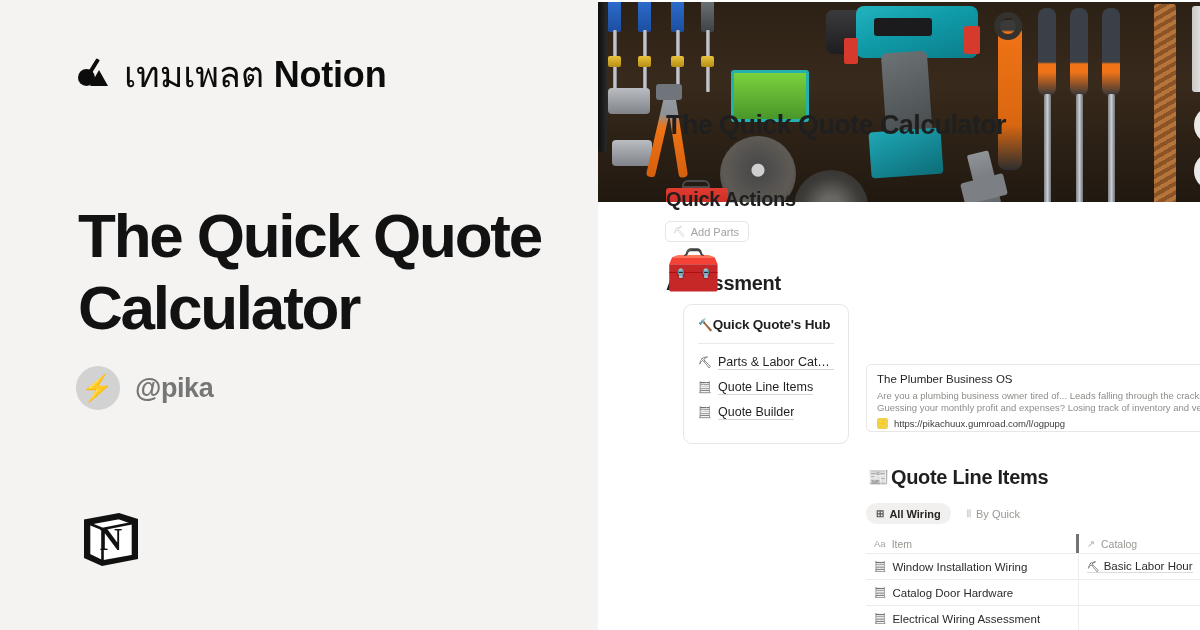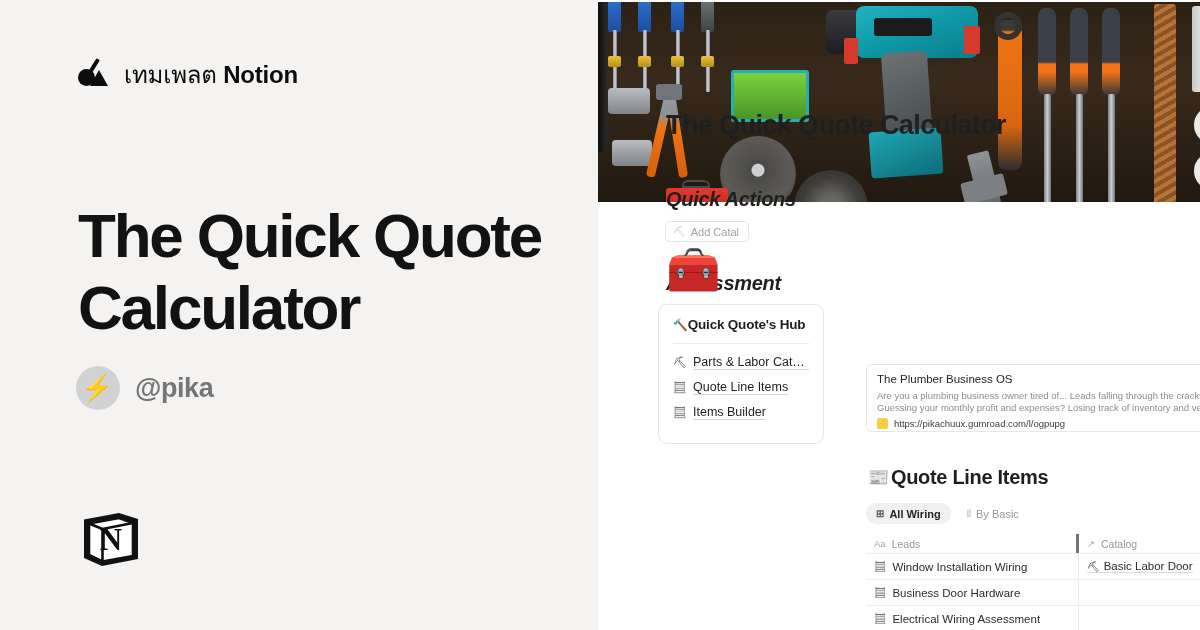--- a/index.html
+++ b/index.html
@@ -66,21 +66,21 @@
   .brand-mark .bm-slash {
     position: absolute;
     left: 14px; top: -1px;
     width: 4px; height: 16px;
     background: #0c0c0c;
     transform: rotate(32deg);
     border-radius: 1px;
   }
 
   .brand-text {
-    font-size: 24px;
+    font-size: 36px;
     line-height: 34px;
     color: #0c0c0c;
     letter-spacing: -0.2px;
     white-space: nowrap;
   }
   .brand-text .thai { font-weight: 400; }
   .brand-text .notion { font-weight: 700; }
 
   .hero-title {
     position: absolute;
@@ -247,21 +247,20 @@
     color: #1f1f1f;
     letter-spacing: -0.6px;
     white-space: nowrap;
   }
 
   .h2 {
     font-size: 20px;
     font-weight: 700;
     color: #1f1f1f;
     letter-spacing: -0.3px;
-    font-style: italic;
   }
 
   .quick-actions-h {
     position: absolute;
     left: 68px;
     top: 188px;
   }
 
   .add-parts-btn {
     position: absolute;
@@ -588,41 +587,41 @@
     </div>
 
     <div class="page-emoji" style="left:68px; top:248px;">🧰</div>
 
     <div class="doc-title">The Quick Quote Calculator</div>
 
     <div class="h2 quick-actions-h">Quick Actions</div>
 
     <div class="add-parts-btn">
       <span class="ico">⛏</span>
-      <span>Add Catal</span>
+      <span>Add Parts</span>
     </div>
 
     <div class="h2 nav-h">Assessment</div>
 
-    <div class="nav-card" style="left:60px; top:304px;">
+    <div class="nav-card" style="left:85px; top:304px;">
       <div class="nav-card-title">
         <span class="ico">🔨</span><span>Quick Quote's Hub</span>
       </div>
       <div class="nav-divider"></div>
       <div class="nav-link">
         <span class="ico">⛏</span>
         <span class="txt">Parts &amp; Labor Catal...</span>
       </div>
       <div class="nav-link">
         <span class="ico">🧮</span>
         <span class="txt">Quote Line Items</span>
       </div>
       <div class="nav-link">
         <span class="ico">🧮</span>
-        <span class="txt">Items Builder</span>
+        <span class="txt">Quote Builder</span>
       </div>
     </div>
 
     <div class="bookmark" style="left:268px; top:364px;">
       <div class="bm-title">The Plumber Business OS</div>
       <div class="bm-desc">Are you a plumbing business owner tired of... Leads falling through the cracks? Me Guessing your monthly profit and expenses? Losing track of inventory and vehicle</div>
       <div class="bm-url-row">
         <span class="bm-favicon">⚡</span>
         <span class="bm-url">https://pikachuux.gumroad.com/l/ogpupg</span>
       </div>
@@ -633,53 +632,53 @@
       <span>Quote Line Items</span>
     </div>
 
     <div class="db-views" style="left:268px; top:503px;">
       <div class="db-view active">
         <span class="vico">⊞</span>
         <span>All Wiring</span>
       </div>
       <div class="db-view">
         <span class="vico">⦀</span>
-        <span>By Basic</span>
+        <span>By Quick</span>
       </div>
     </div>
 
     <div class="db-table" style="left:268px; top:534px;">
       <div class="db-row head">
         <div class="db-cell c1">
           <span class="hico">Aa</span>
-          <span>Leads</span>
+          <span>Item</span>
         </div>
         <div class="db-cell c2">
           <span class="hico">↗</span>
           <span>Catalog</span>
         </div>
       </div>
 
       <div class="db-row">
         <div class="db-cell c1">
           <span class="rico">🧮</span>
           <span>Window Installation Wiring</span>
         </div>
         <div class="db-cell c2">
           <span class="rel-pill">
             <span class="rico">⛏</span>
-            <span>Basic Labor Door</span>
+            <span>Basic Labor Hour</span>
           </span>
         </div>
       </div>
 
       <div class="db-row">
         <div class="db-cell c1">
           <span class="rico">🧮</span>
-          <span>Business Door Hardware</span>
+          <span>Catalog Door Hardware</span>
         </div>
         <div class="db-cell c2"></div>
       </div>
 
       <div class="db-row">
         <div class="db-cell c1">
           <span class="rico">🧮</span>
           <span>Electrical Wiring Assessment</span>
         </div>
         <div class="db-cell c2"></div>

